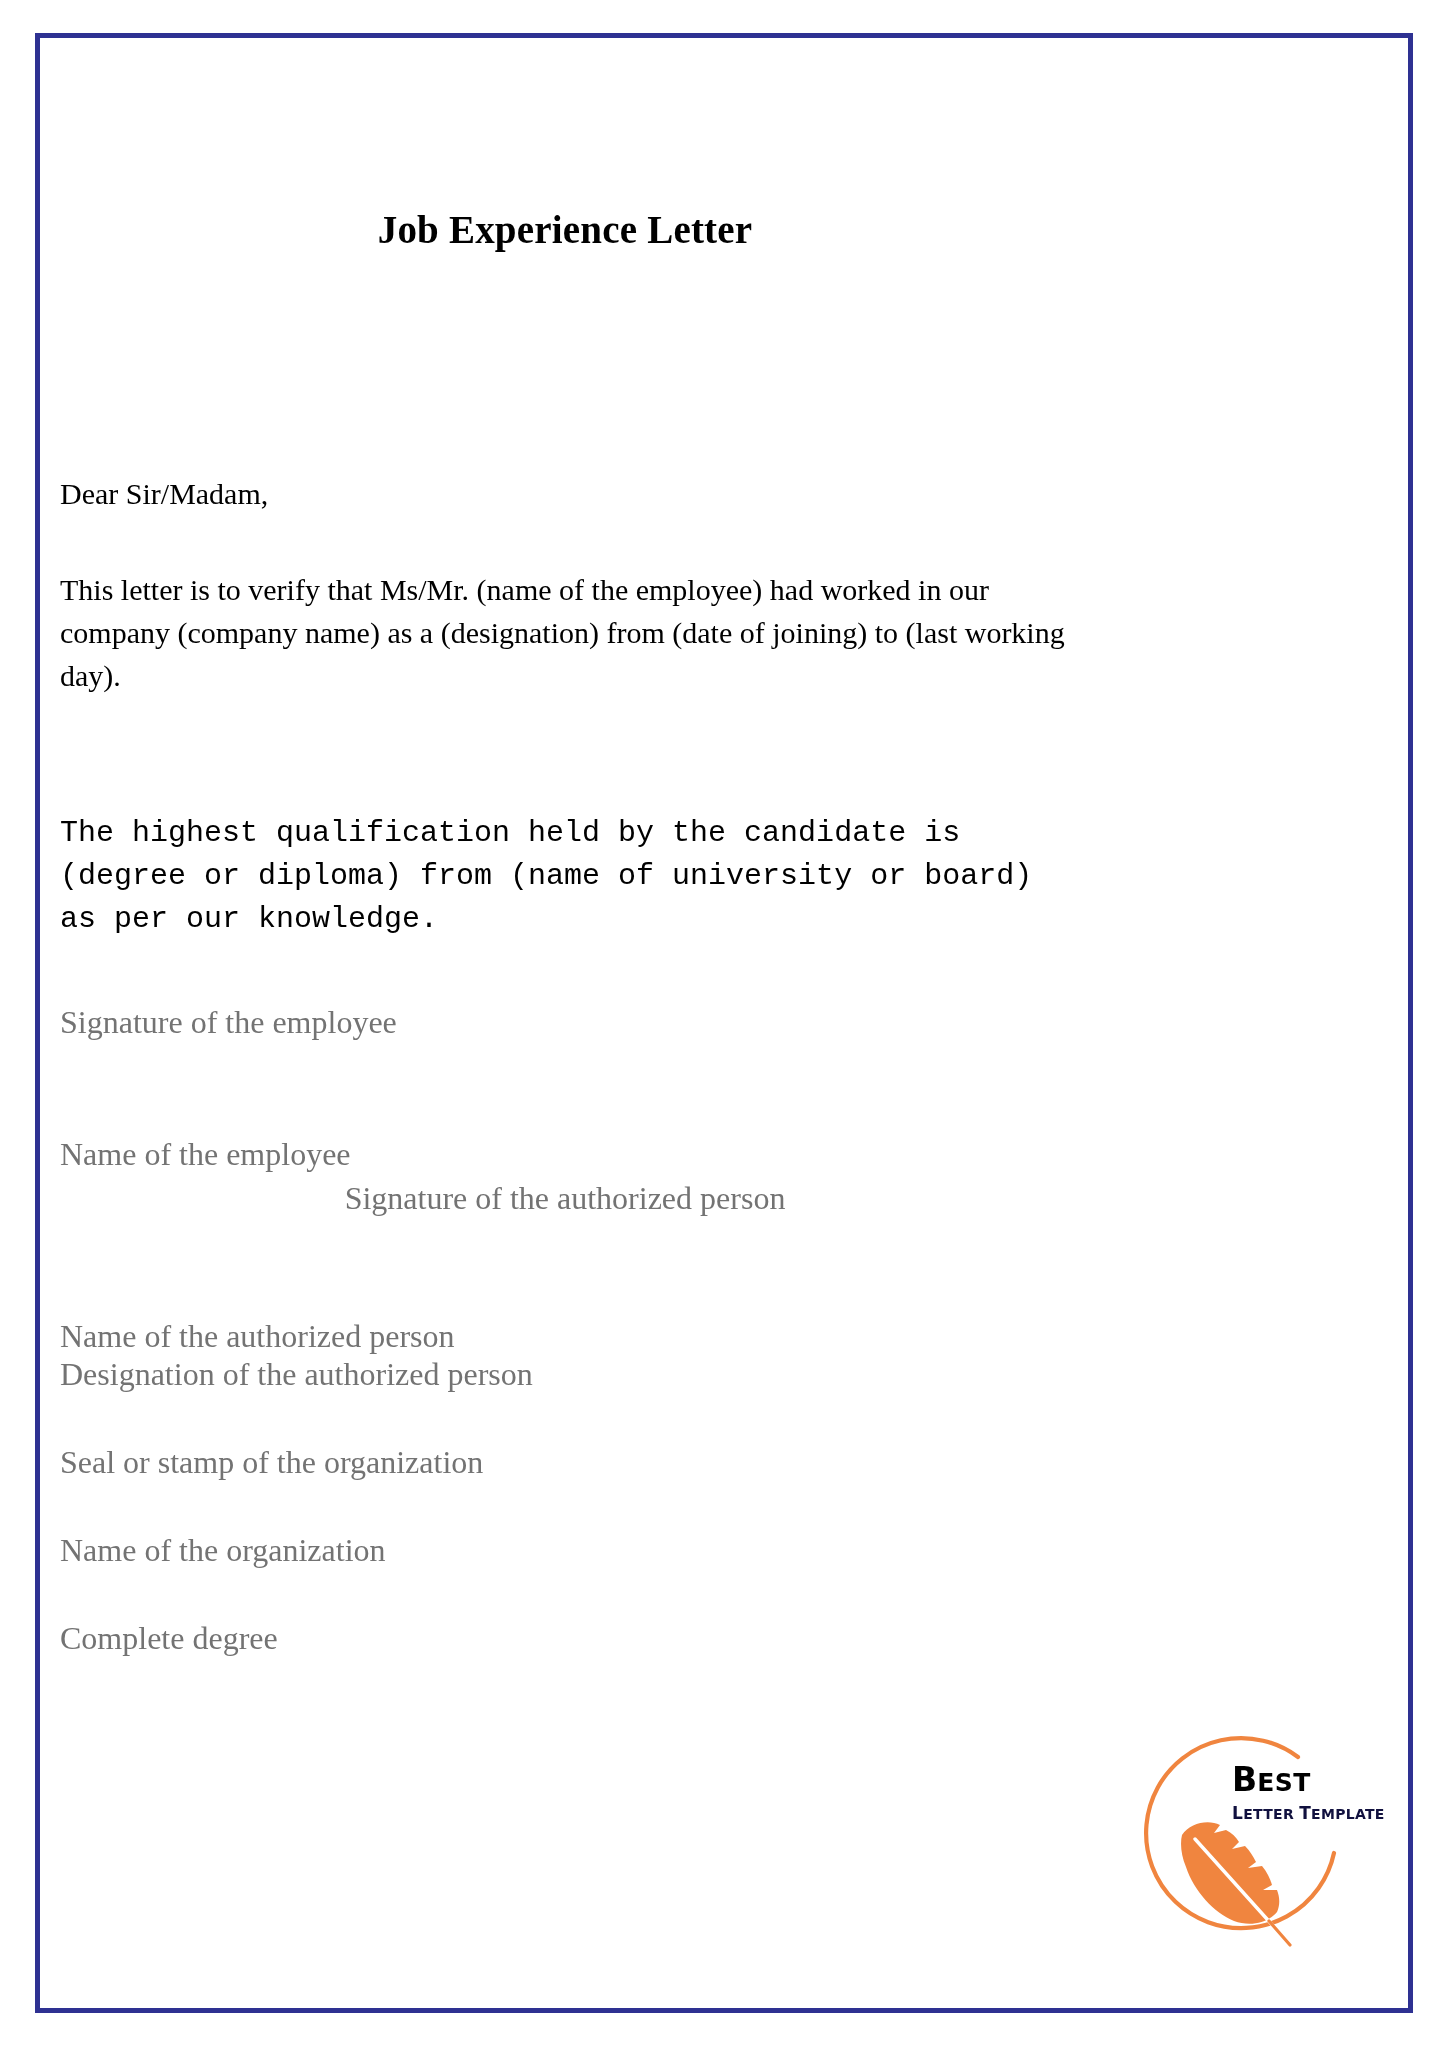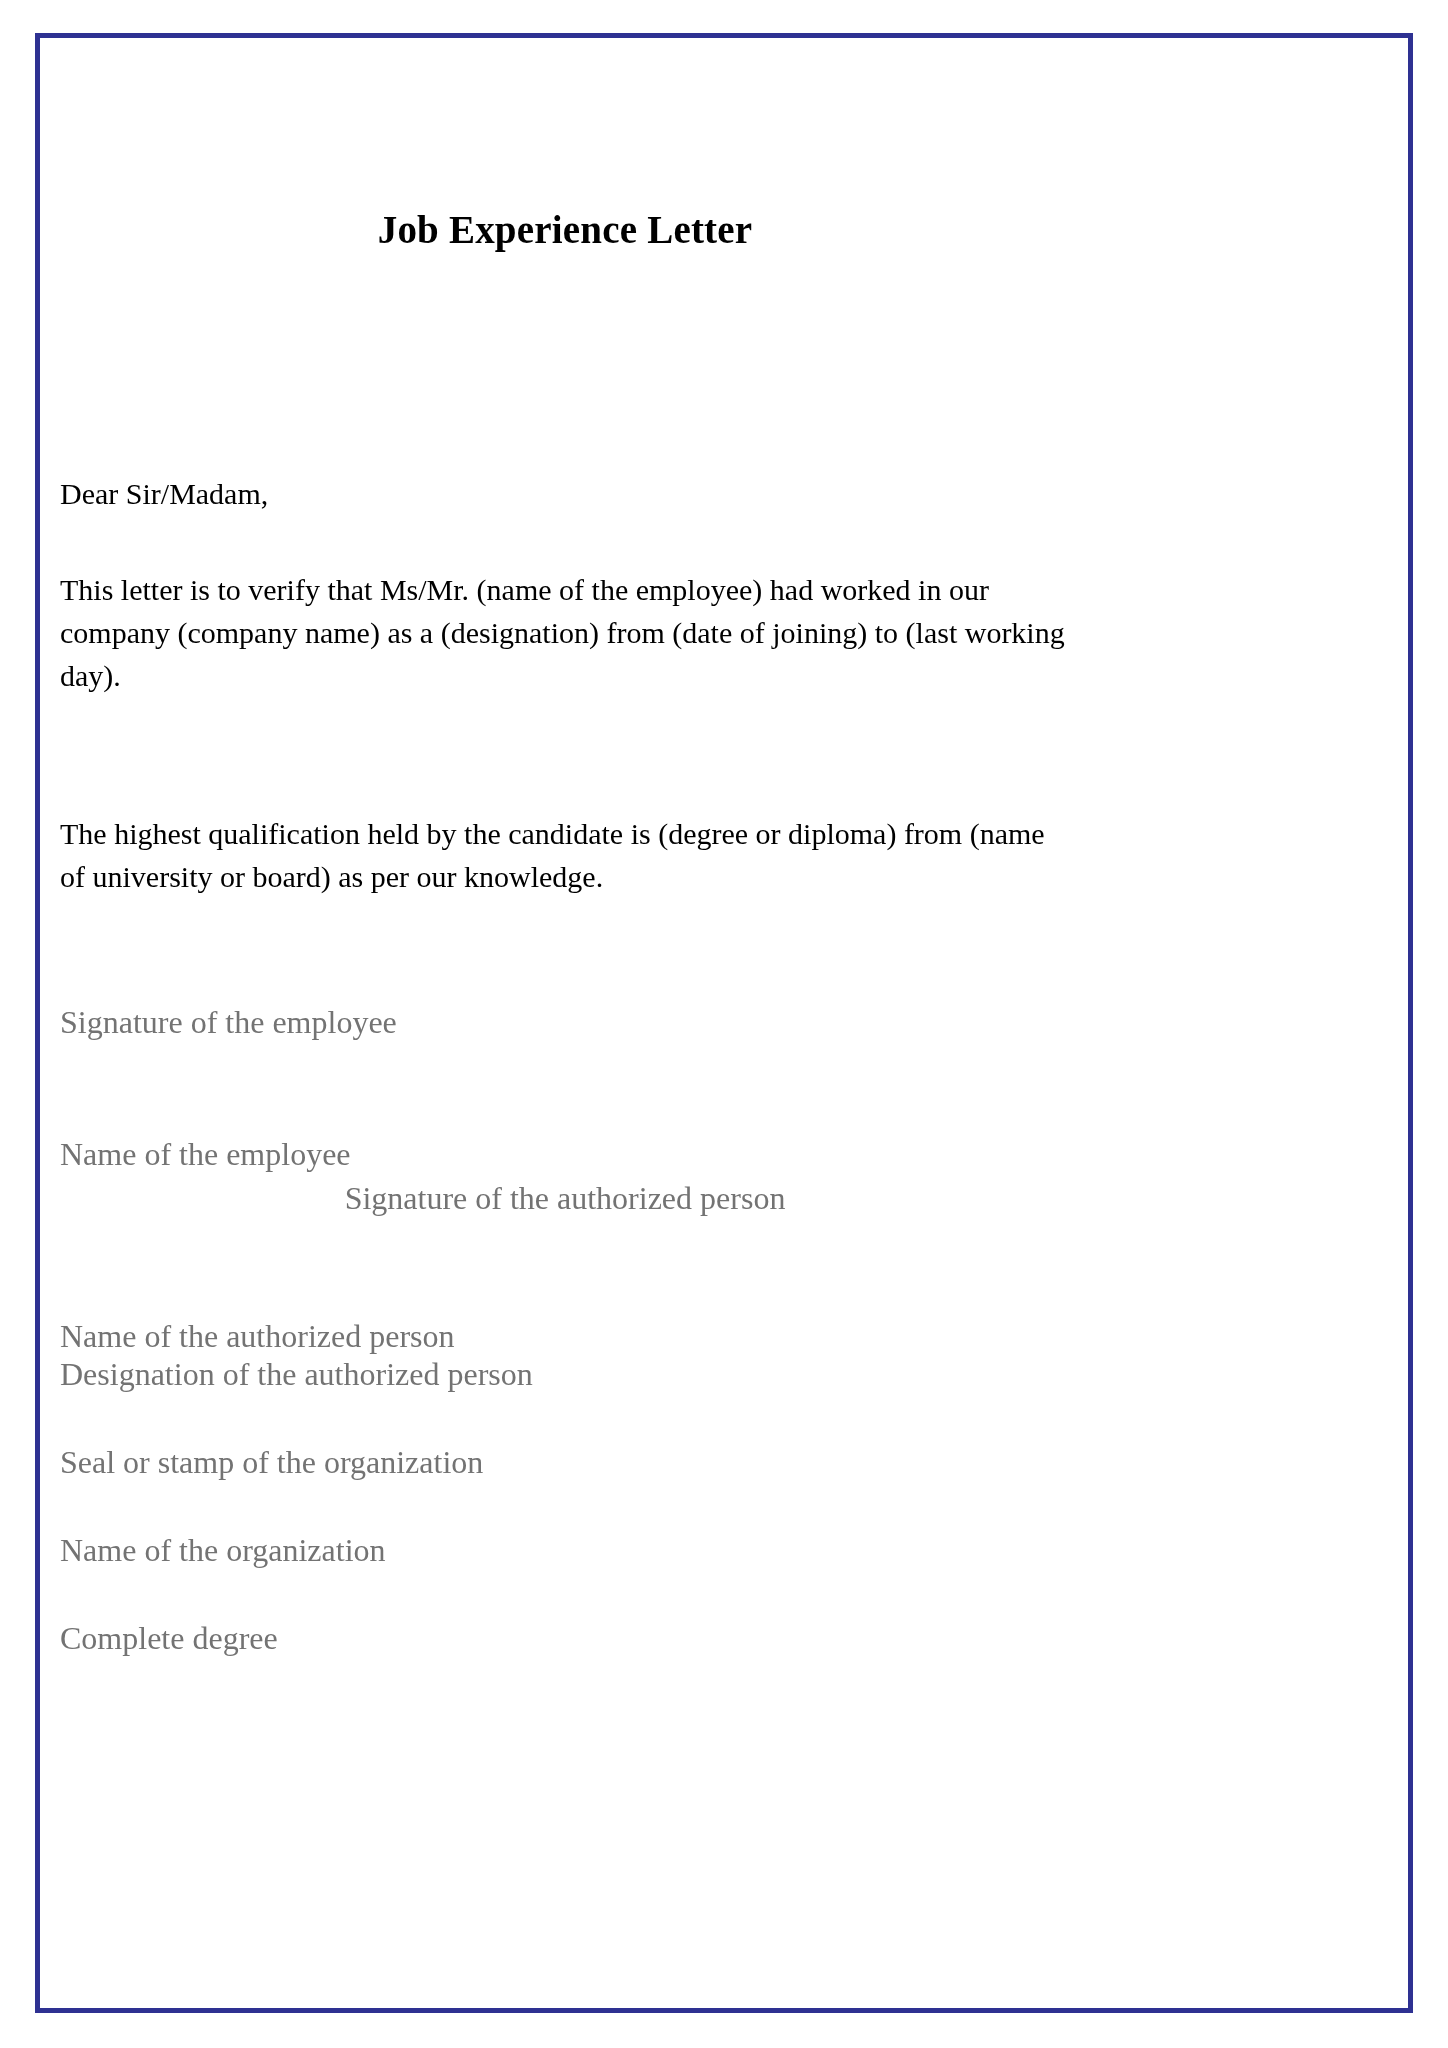--- a/index.html
+++ b/index.html
@@ -104,27 +104,64 @@
   <div id="frame"></div>
 
   <div id="content">
 
     <div id="doc-title">Job Experience Letter</div>
 
     <div class="para" style="top:472px;">Dear Sir/Madam,</div>
 
     <div class="para" style="top:568px;">This letter is to verify that Ms/Mr. (name of the employee) had worked in our company (company name) as a (designation) from (date of joining) to (last working day).</div>
 
-    <div class="para" style="top:812px;">The highest qualification held by the candidate is (degree or diploma) from (name of university or board) as per our knowledge.</div>
+    <div class="para" style="top:812px;font-family:Liberation Mono, monospace;">The highest qualification held by the candidate is (degree or diploma) from (name of university or board) as per our knowledge.</div>
 
     <div class="listline" style="top:1002px;">Signature of the employee</div>
     <div class="listline" style="top:1090px;margin-top:44px;">Name of the employee</div>
     <div class="listline" style="top:1178px;text-align:center;">Signature of the authorized person</div>
     <div class="listline" style="top:1316px;">Name of the authorized person</div>
     <div class="listline" style="top:1354px;">Designation of the authorized person</div>
     <div class="listline" style="top:1442px;">Seal or stamp of the organization</div>
     <div class="listline" style="top:1530px;">Name of the organization</div>
     <div class="listline" style="top:1618px;">Complete degree</div>
 
   </div>
 
+  <div id="logo">
+
+    <svg width="215" height="215" viewBox="0 0 215 215" aria-hidden="true">
+
+      <path d="M 160 22
+               A 95 95 0 1 0 196 118" fill="none" stroke="#f0853f" stroke-width="4.2" stroke-linecap="round"></path>
+
+      <g transform="translate(0,0)">
+        <path d="M 44 100
+                 C 52 88, 70 84, 82 90
+                 L 76 98 L 88 95
+                 C 94 98, 98 102, 101 107
+                 L 94 114 L 107 111
+                 C 112 116, 115 121, 118 127
+                 L 110 133 L 124 131
+                 C 129 137, 132 143, 134 150
+                 L 125 155 L 139 155
+                 C 142 163, 142 170, 139 177
+                 C 130 188, 112 192, 96 186
+                 C 76 178, 56 156, 48 132
+                 C 43 120, 42 108, 44 100 Z" fill="#f0853f"></path>
+
+        <path d="M 57 104 L 146 203" stroke="#ffffff" stroke-width="3.4" fill="none" stroke-linecap="round"></path>
+
+        <path d="M 131 186 L 152 210" stroke="#f0853f" stroke-width="3.2" fill="none" stroke-linecap="round"></path>
+      </g>
+    </svg>
+
+    <div class="logo-best">
+      <span class="cap">B</span><span class="rest">EST</span>
+    </div>
+
+    <div class="logo-sub">
+      <span class="cap">L</span><span>ETTER </span><span class="cap">T</span><span>EMPLATE</span>
+    </div>
+
+  </div>
 
 </div>
 
 </body></html>

